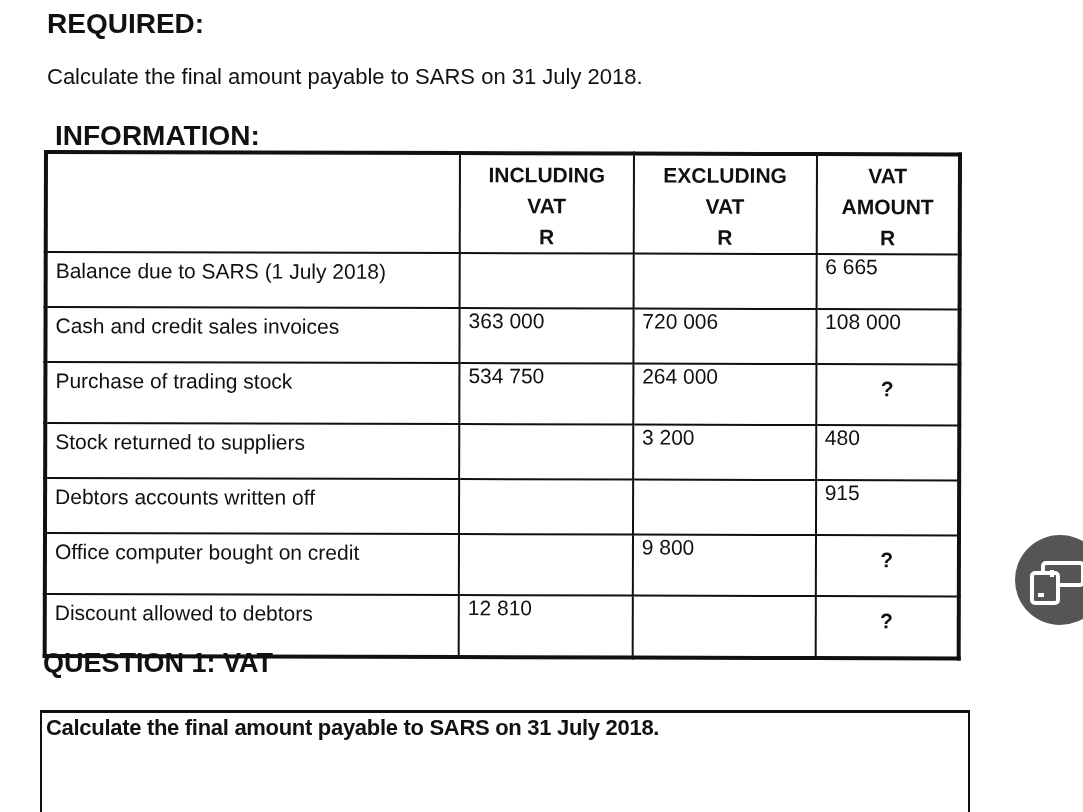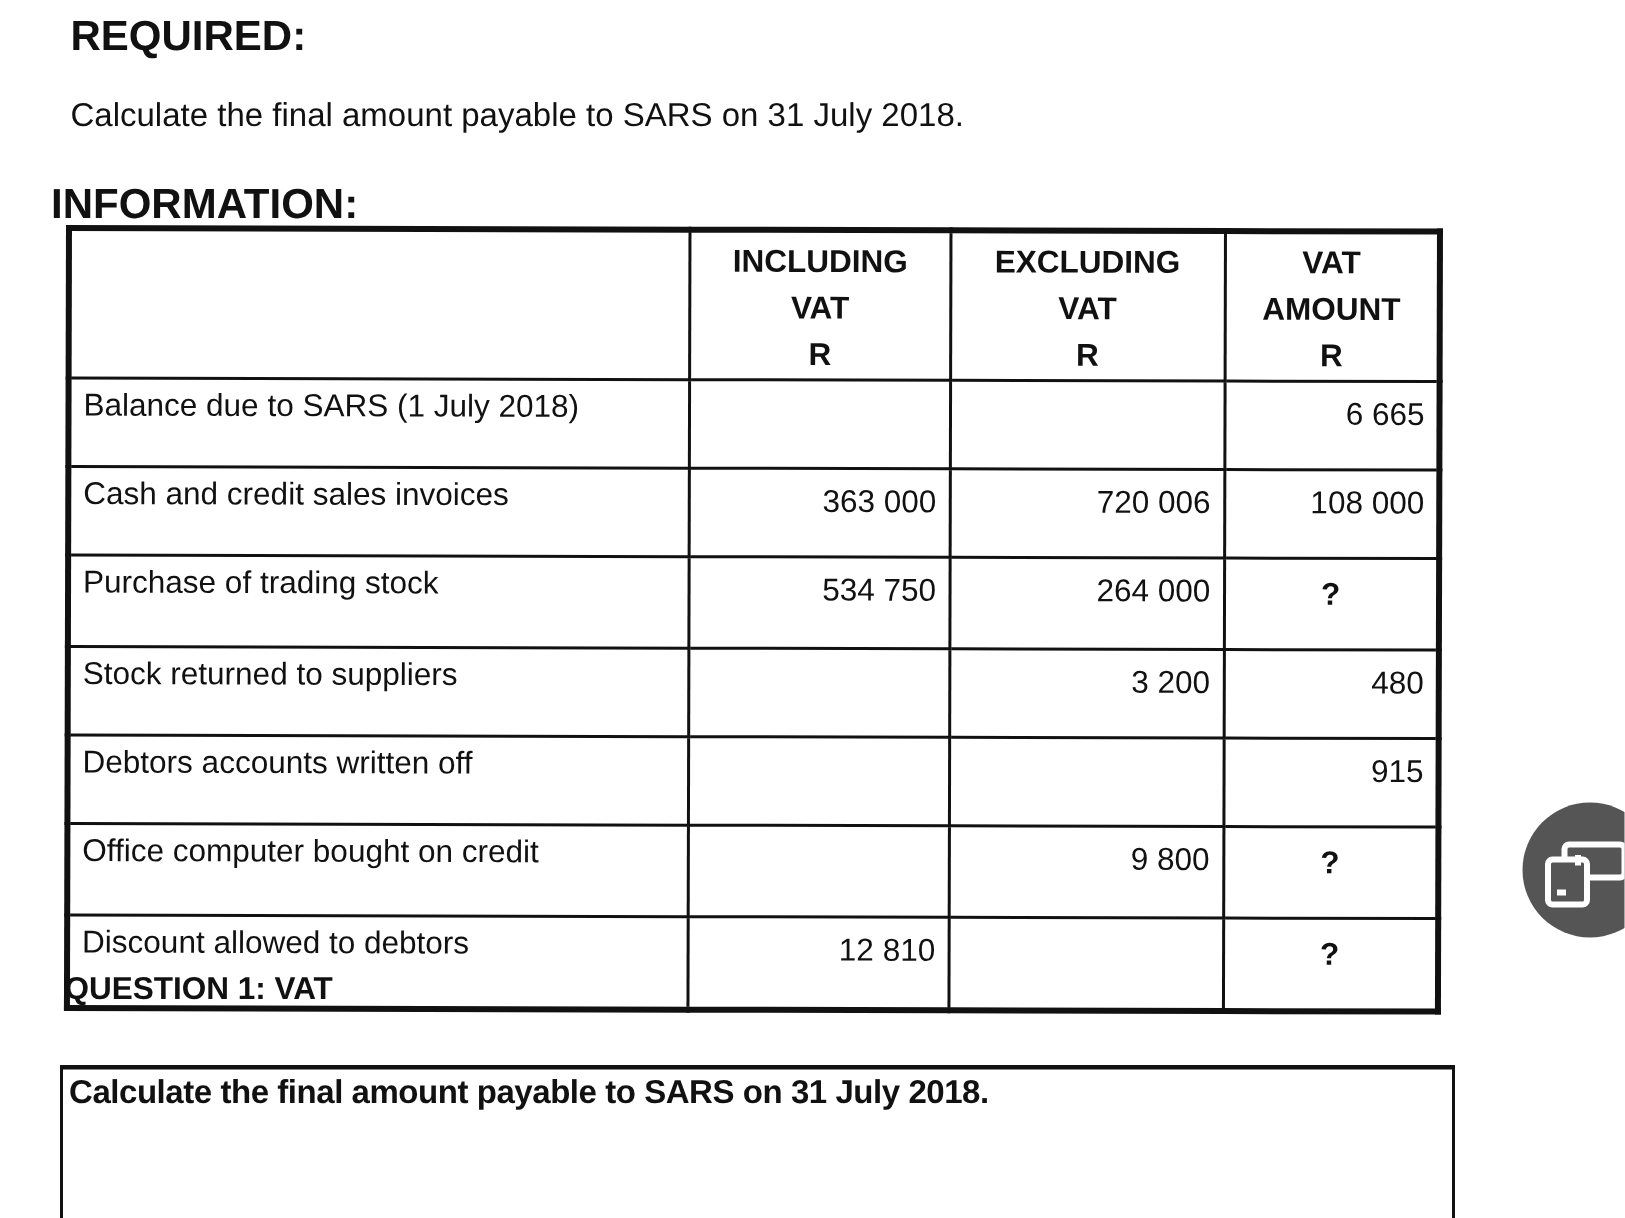--- a/index.html
+++ b/index.html
@@ -3,33 +3,33 @@
 <meta charset="utf-8">
 <style>
   html, body { margin: 0; padding: 0; background: #ffffff; }
   body { width: 1083px; height: 812px; position: relative; overflow: hidden; font-family: "Liberation Sans", sans-serif; color: #111; }
   .heading { position: absolute; font-weight: bold; font-size: 28px; }
   .para { position: absolute; font-size: 22px; }
   table.info { position: absolute; left: 44px; top: 150px; width: 918px; border-collapse: collapse; border: 4px solid #111; transform: rotate(0.15deg); transform-origin: left top; }
   table.info td, table.info th { border: 2px solid #111; font-size: 21px; padding: 0 8px; height: 47px; vertical-align: top; }
   table.info th { font-weight: bold; text-align: center; line-height: 31px; padding-top: 4px; height: auto; }
   table.info td.label { text-align: left; padding-top: 6px; }
-  table.info td.num { text-align: right; padding-top: 10px; }
+  table.info td.num { text-align: left; }
   table.info td.q { text-align: center; font-weight: bold; padding-top: 12px; }
   table.info th.blank { width: 395px; }
   .answer-box { position: absolute; left: 40px; top: 710px; width: 926px; height: 120px; border: 2px solid #111; border-top-width: 3px; }
   .answer-box .prompt { position: absolute; left: 4px; top: 2px; font-weight: bold; font-size: 22px; letter-spacing: -0.3px; }
   .float-btn { position: absolute; left: 1015px; top: 535px; width: 90px; height: 90px; border-radius: 50%; background: #555; }
 </style>
 </head>
 <body>
 
 <div class="heading" style="left:47px; top:8px;">REQUIRED:</div>
 <div class="para" style="left:47px; top:64px;">Calculate the final amount payable to SARS on 31 July 2018.</div>
-<div class="heading" style="left:34px; top:120px;">INFORMATION:</div>
+<div class="heading" style="left:55px; top:120px;">INFORMATION:</div>
 
 <table class="info">
   <thead>
     <tr>
       <th class="blank"></th>
       <th>
         <div>INCLUDING</div>
         <div>VAT</div>
         <div>R</div>
       </th>
@@ -84,21 +84,21 @@
     </tr>
     <tr>
       <td class="label">Discount allowed to debtors</td>
       <td class="num">12 810</td>
       <td class="num"></td>
       <td class="q">?</td>
     </tr>
   </tbody>
 </table>
 
-<div class="heading" style="left:43px; top:648px; font-size:21px;">QUESTION 1: VAT</div>
+<div class="heading" style="left:43px; top:648px; font-size:27px;">QUESTION 1: VAT</div>
 
 <div class="answer-box">
   <div class="prompt">Calculate the final amount payable to SARS on 31 July 2018.</div>
 </div>
 
 <div class="float-btn">
   <svg width="90" height="90" viewBox="0 0 90 90" style="position:absolute;left:0;top:0;">
     <rect x="28" y="28" width="40" height="22" rx="3" fill="none" stroke="#fff" stroke-width="4"></rect>
     <rect x="17" y="38" width="26" height="30" rx="3" fill="#555" stroke="#fff" stroke-width="4"></rect>
     <rect x="35" y="35" width="4" height="7" fill="#fff"></rect>

